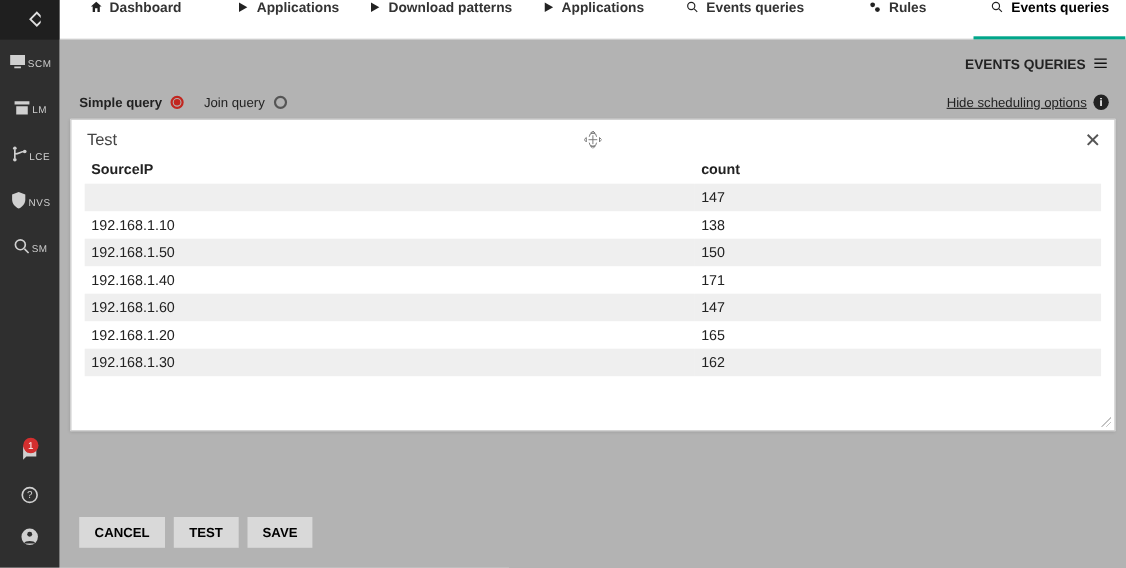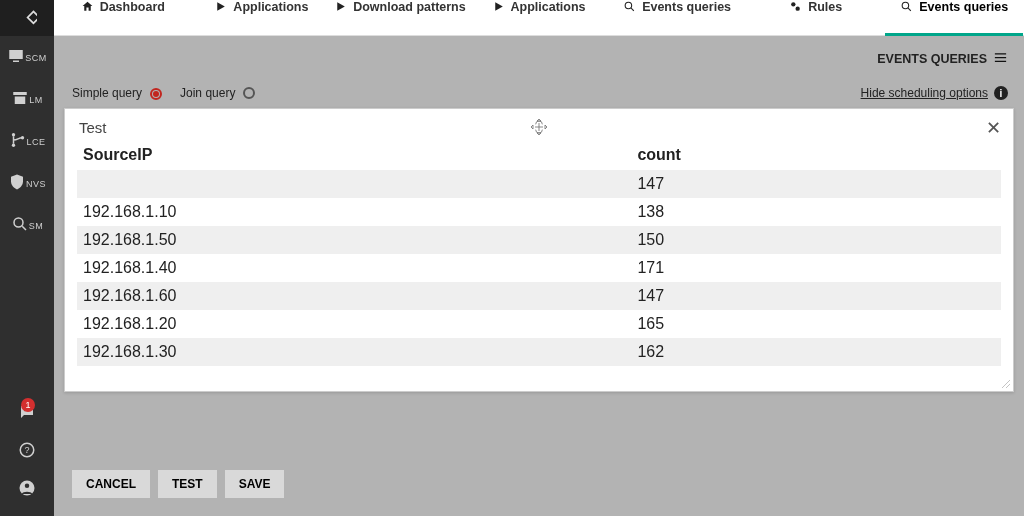--- a/index.html
+++ b/index.html
@@ -42,21 +42,21 @@
   .panel { position:absolute; left:10px; right:10px; top:72px; height:284px; background:#fff; border:1px solid #ccc; box-shadow:0 1px 3px rgba(0,0,0,.15); }
   .panel-head { display:flex; align-items:center; padding:10px 14px 4px 14px; }
   .panel-title { font-size:15px; color:#444; }
   .drag { position:absolute; left:50%; top:10px; transform:translateX(-50%); color:#666; cursor:grab; }
   .close { position:absolute; right:12px; top:10px; color:#555; cursor:pointer; font-size:18px; line-height:1; }
 
   .rangebar { display:flex; align-items:center; gap:8px; justify-content:flex-end; padding:6px 12px 8px 12px; font-size:12px; color:#444; }
   .rangebar input { width:128px; height:22px; border:none; border-bottom:1px solid #bbb; background:transparent; font-size:11.5px; color:#555; padding:0 2px; }
   .viewbtn { background:#e5e5e5; border:none; height:26px; padding:0 12px; font-size:12px; font-weight:bold; letter-spacing:0.5px; cursor:pointer; color:#333; }
 
-  .table { width:calc(100% - 24px); margin:0 12px; border-collapse:collapse; font-size:16px; }
+  .table { width:calc(100% - 24px); margin:0 12px; border-collapse:collapse; font-size:13px; }
   .table th { text-align:left; font-weight:bold; padding:6px 6px; }
   .table td { padding:5px 6px; }
   .table tbody tr:nth-child(odd) td { background:#efefef; }
   .table .col-ip { width:60%; }
   .table .col-cnt { width:40%; }
 
   .panel-resize { position:absolute; right:2px; bottom:2px; width:14px; height:14px; cursor:nwse-resize; opacity:.5; }
   .panel-resize::before{ content:""; position:absolute; right:1px; bottom:1px; width:10px; height:10px;
     background:
      linear-gradient(135deg, transparent 0 55%, #888 55% 60%, transparent 60% 75%, #888 75% 80%, transparent 80%);
@@ -189,21 +189,21 @@
 <div class="workarea">
 
   <div class="subhead">
     <span>EVENTS QUERIES</span>
     <span class="menu-icon"><svg viewBox="0 0 24 24">
           <path d="M3 6h18M3 12h18M3 18h18" stroke="#111" stroke-width="2"></path>
         </svg></span>
   </div>
 
   <div class="modebar">
-    <label style="display:flex;align-items:flex-end;gap:4px;cursor:pointer;">
+    <label style="display:flex;align-items:center;gap:4px;cursor:pointer;font-weight:bold;">
       <span>Simple query</span>
       <span class="radio sel"></span>
     </label>
     <label style="display:flex;align-items:center;gap:4px;cursor:pointer;">
       <span>Join query</span>
       <span class="radio"></span>
     </label>
   </div>
 
   <div class="scheduling">

